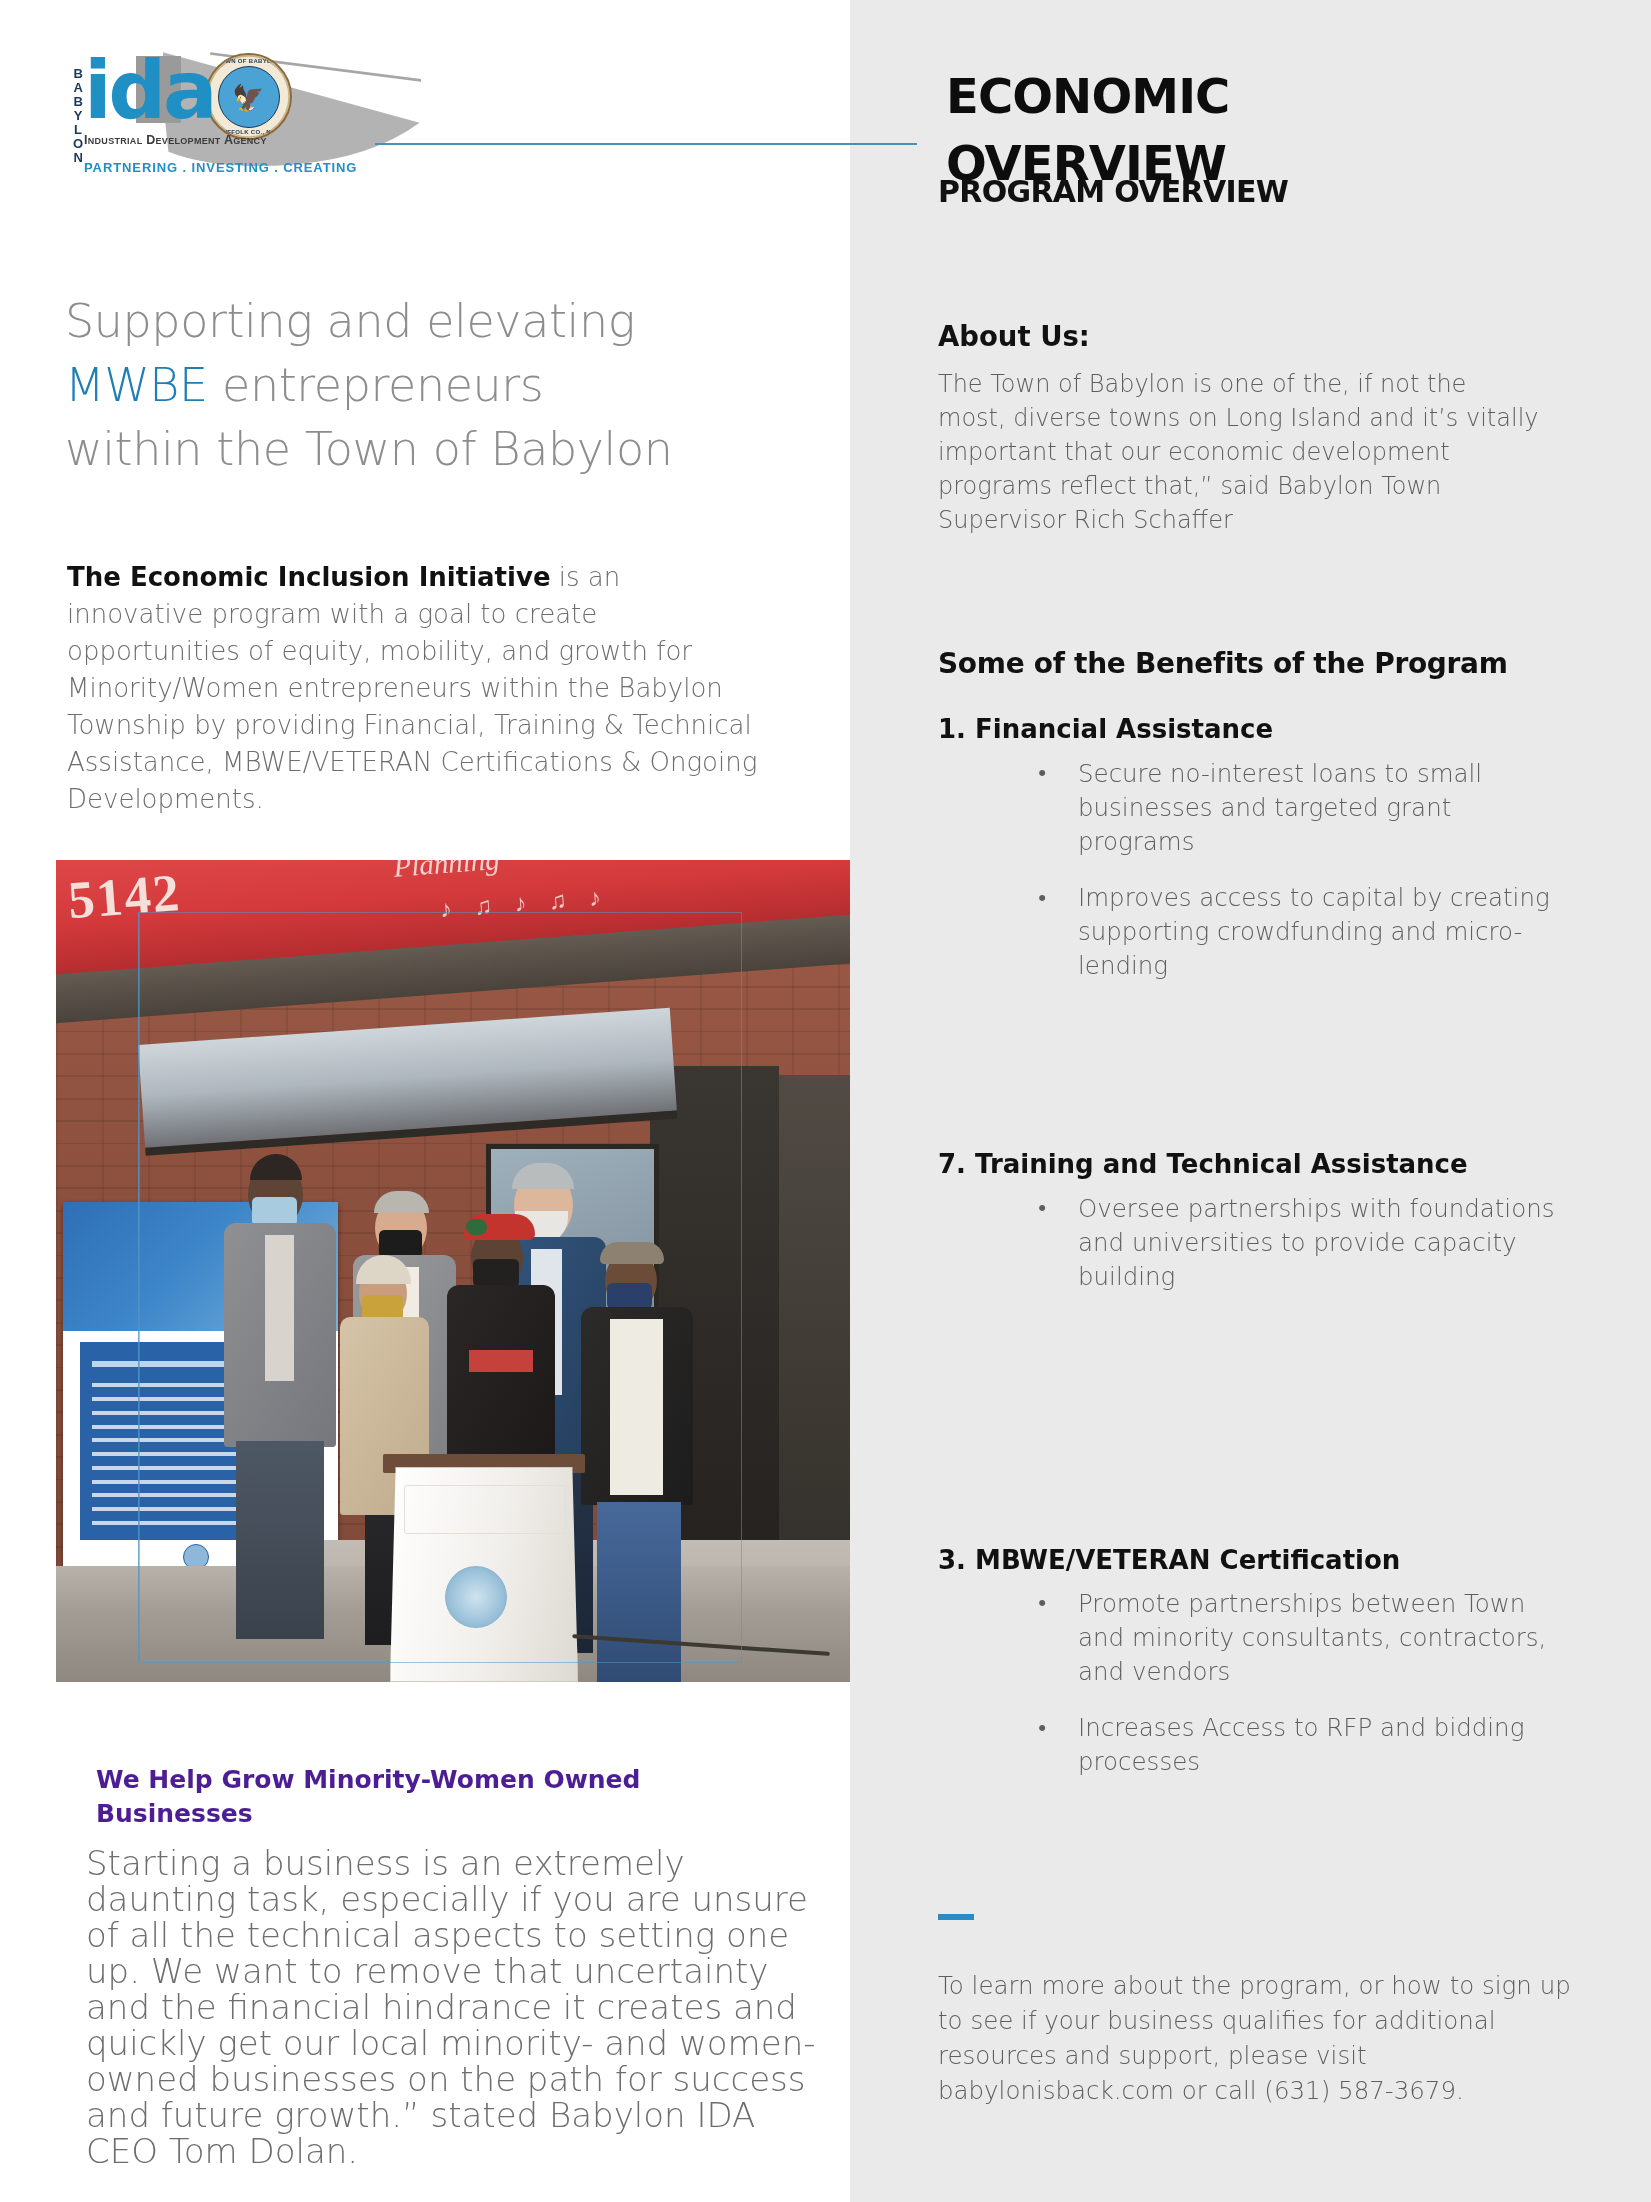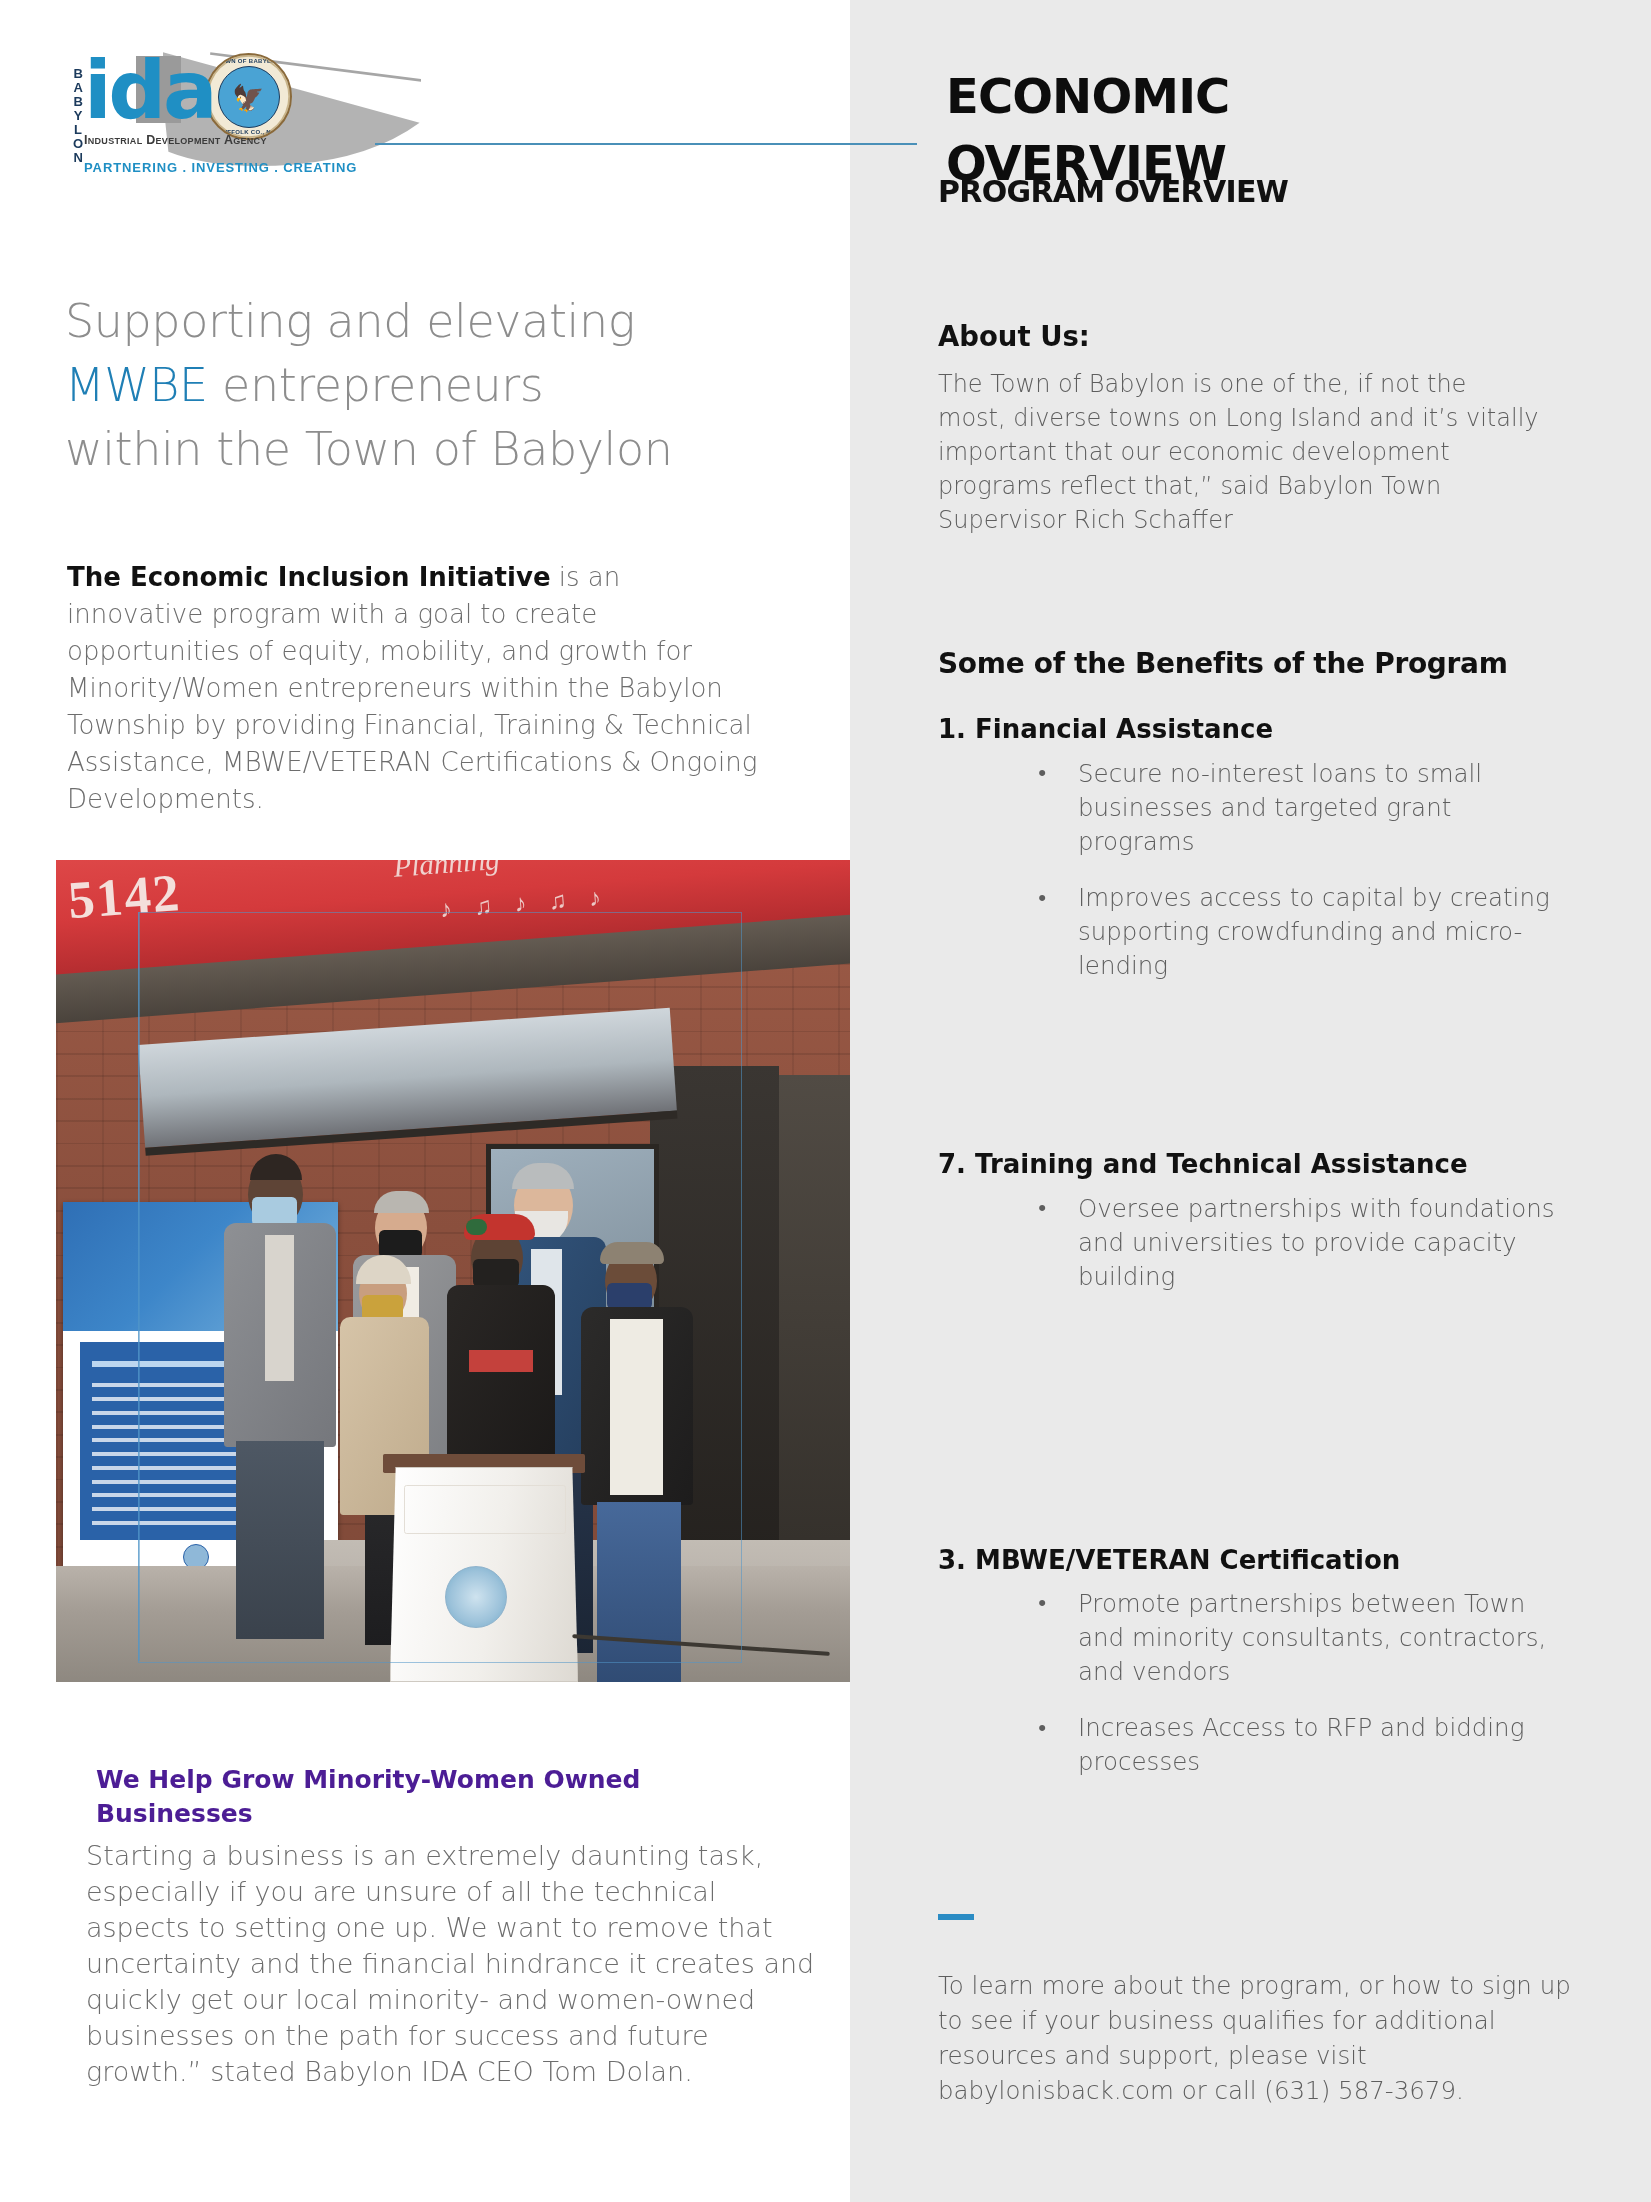--- a/index.html
+++ b/index.html
@@ -401,21 +401,21 @@
     line-height: 34px;
     color: #4c1d95;
   }
   #bl-body {
     position: absolute;
     left: 86px;
     top: 1811px;
     width: 731px;
     font-family: "DejaVu Sans", sans-serif;
     font-weight: 300;
-    font-size: 27px;
+    font-size: 34px;
     line-height: 36px;
     color: #6d6d6d;
   }
 
   
   #rc {
     position: absolute;
     left: 938px;
     top: 0;
     width: 671px;

